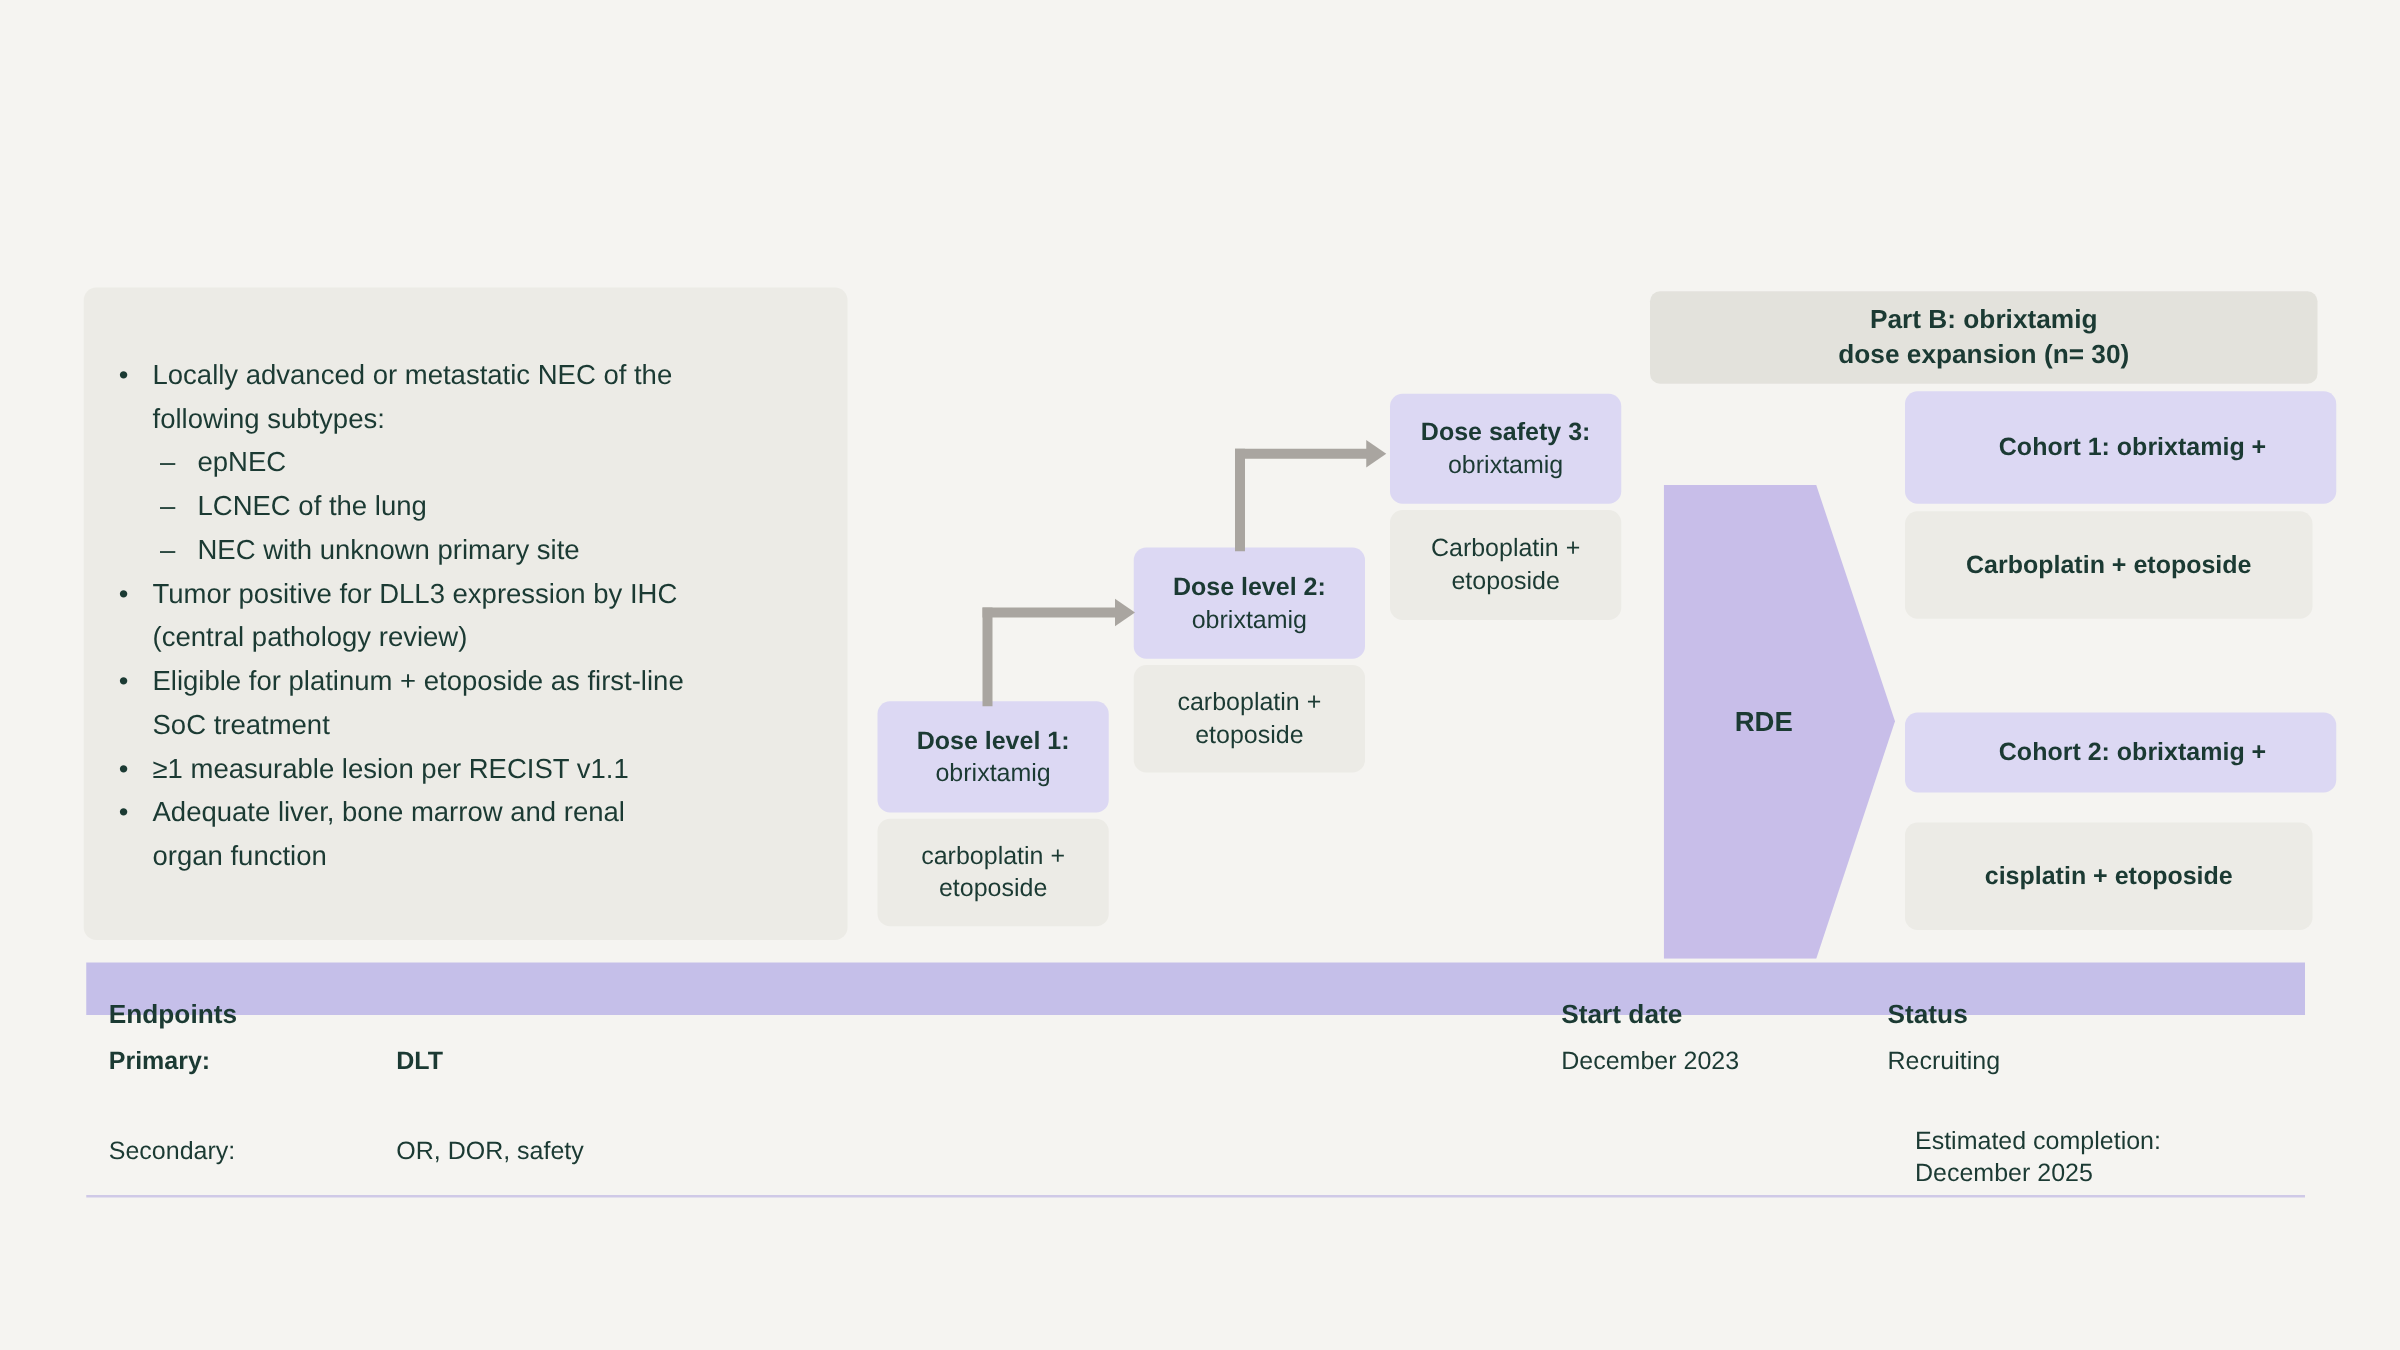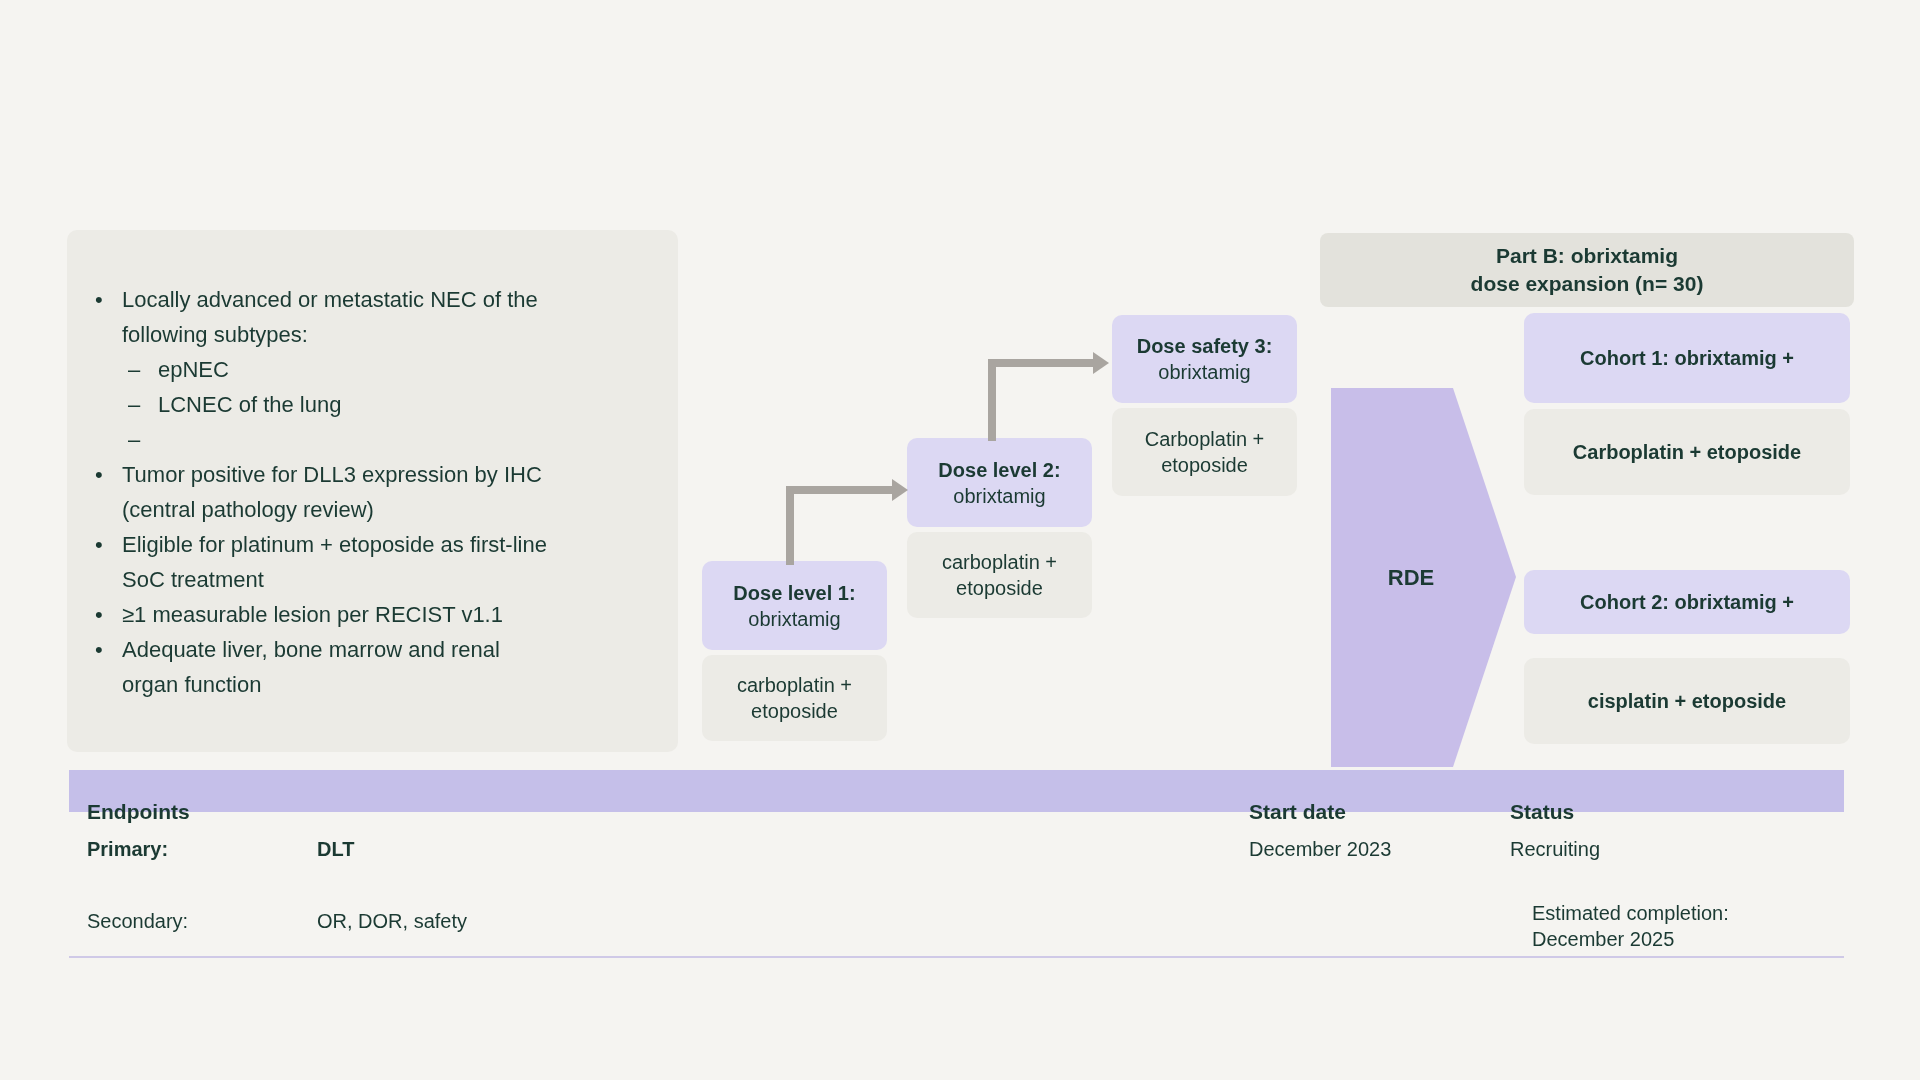--- a/index.html
+++ b/index.html
@@ -58,21 +58,21 @@
     display:flex;align-items:center;justify-content:center;
     font-weight:bold;font-size:22px;
   }
 
   
   .cohort-box{
     position:absolute;left:1524px;width:326px;border-radius:10px;
     display:flex;align-items:center;justify-content:center;text-align:center;
     font-size:20px;font-weight:bold;
   }
-  .cohort-box.lav{background:#dcd8f3;}
+  .cohort-box.lav{background:#dcd8f3;padding-left:19px;}
   .cohort-box.gry{background:#ecebe6;}
 
   
   .tbl{position:absolute;left:69px;top:770px;width:1775px;}
   .tbl-head{
     position:absolute;left:0;top:0;width:1775px;height:42px;background:#c5bfe9;
     font-weight:bold;font-size:21px;
   }
   .tbl-head span{position:absolute;top:8px;margin-top:22px;}
   .h-endpoints{left:18px;}
@@ -104,20 +104,21 @@
     <div class="elig-item l2">
       <span class="elig-glyph">–</span>
       <span class="elig-text">epNEC</span>
     </div>
     <div class="elig-item l2">
       <span class="elig-glyph">–</span>
       <span class="elig-text">LCNEC of the lung</span>
     </div>
     <div class="elig-item l2">
       <span class="elig-glyph">–</span>
+      <span class="elig-text">NEC with unknown primary site</span>
     </div>
     <div class="elig-item l1">
       <span class="elig-glyph">•</span>
       <span class="elig-text prewrap">Tumor positive for DLL3 expression by IHC
 (central pathology review)</span>
     </div>
     <div class="elig-item l1">
       <span class="elig-glyph">•</span>
       <span class="elig-text prewrap">Eligible for platinum + etoposide as first-line
 SoC treatment</span>

